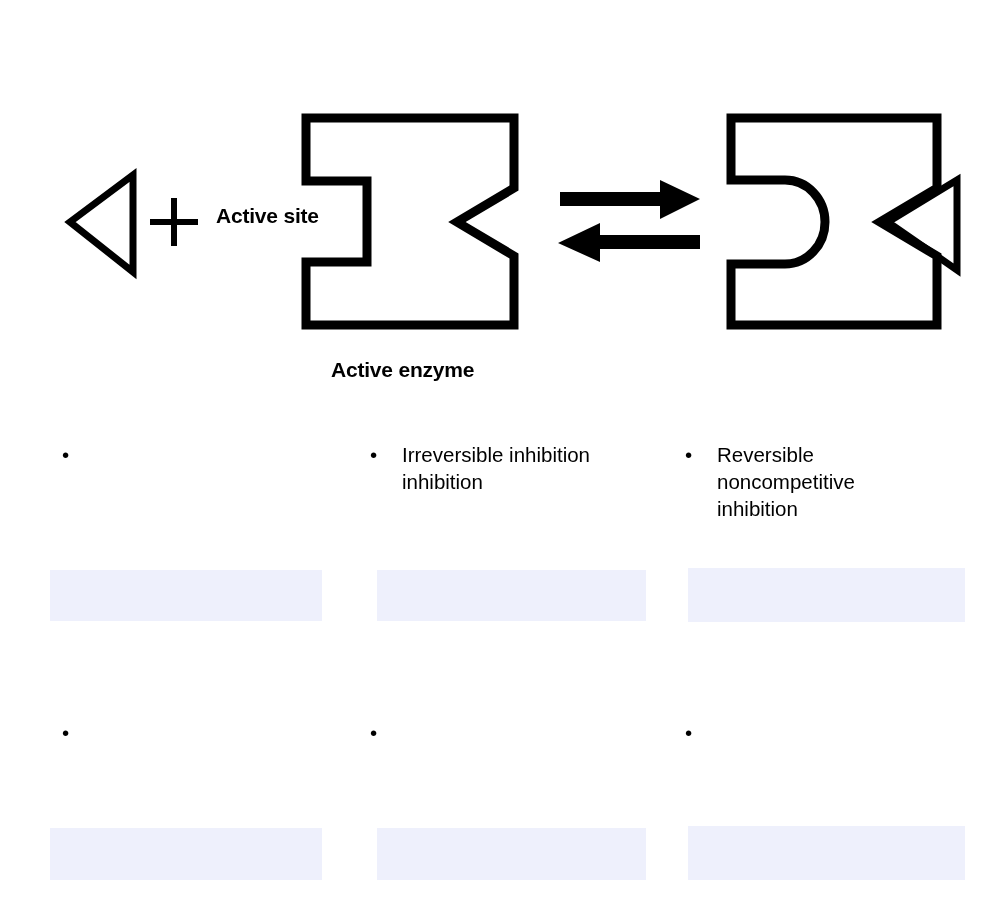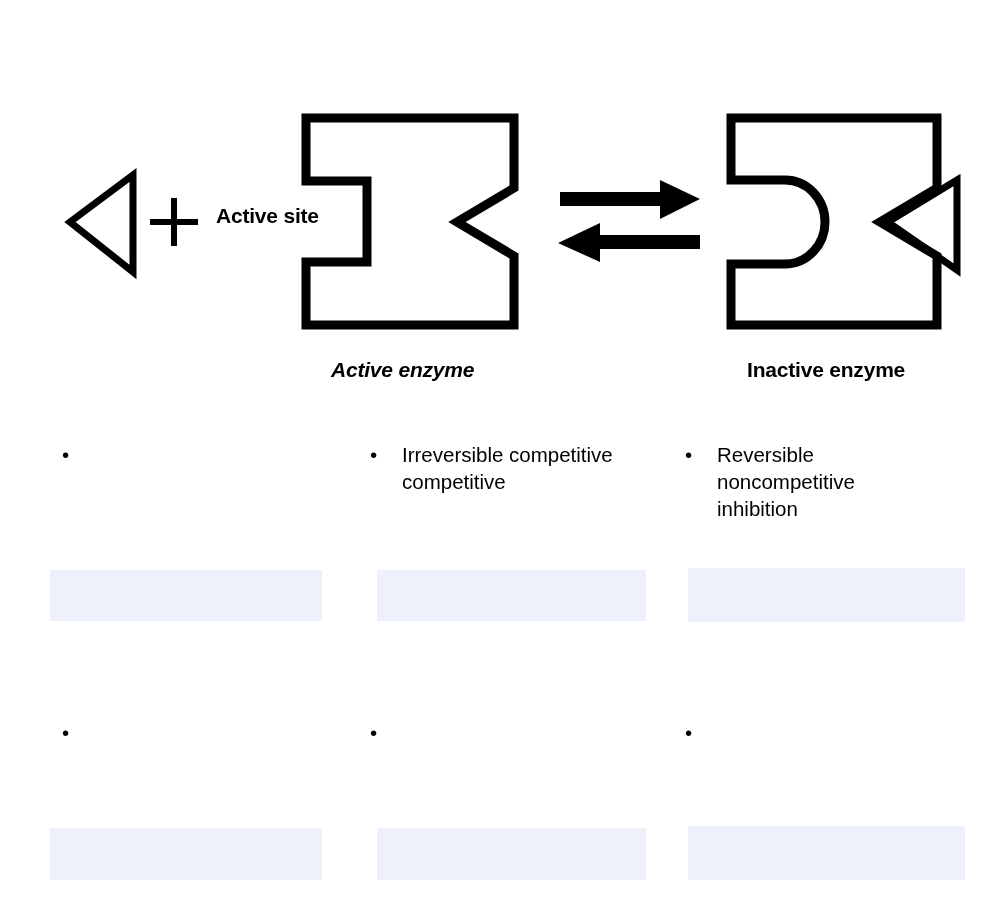--- a/index.html
+++ b/index.html
@@ -38,21 +38,21 @@
   .fig-label {
     position: absolute;
     font-family: "Liberation Sans", sans-serif;
     font-weight: bold;
     font-size: 21px;
     color: #000000;
     white-space: nowrap;
     letter-spacing: -0.2px;
   }
   #label-active-site   { left: 216px; top: 204px; }
-  #label-active-enz    { left: 331px; top: 358px; font-style: italic; }
+  #label-active-enz    { left: 331px; top: 358px; }
   #label-inactive-enz  { left: 747px; top: 358px; }
 
   
   .opt-col {
     position: absolute;
     box-sizing: border-box;
   }
   .opt-item {
     position: relative;
     display: block;
@@ -148,33 +148,32 @@
                  Z" fill="none" stroke="#000000" stroke-width="9" stroke-linejoin="miter"></path>
       </g>
 
       <g>
         <path d="M 888 222 L 957 180 L 957 270 Z" fill="none" stroke="#000000" stroke-width="7" stroke-linejoin="miter"></path>
       </g>
     </svg>
 
     <div class="fig-label" id="label-active-site">Active site</div>
     <div class="fig-label" id="label-active-enz">Active enzyme</div>
-    <div class="fig-label" id="label-inactive-enz">Inactive enzyme</div>
   </div>
 
   <div class="opt-col" id="col-1">
     <div class="opt-item">
       <span class="bullet">•</span>
     </div>
   </div>
 
   <div class="opt-col" id="col-2">
     <div class="opt-item">
       <span class="bullet">•</span>
-      <span>Irreversible competitive competitive</span>
+      <span>Irreversible inhibition inhibition</span>
     </div>
   </div>
 
   <div class="opt-col" id="col-3">
     <div class="opt-item">
       <span class="bullet">•</span>
       <span>Reversible noncompetitive inhibition</span>
     </div>
   </div>
 

